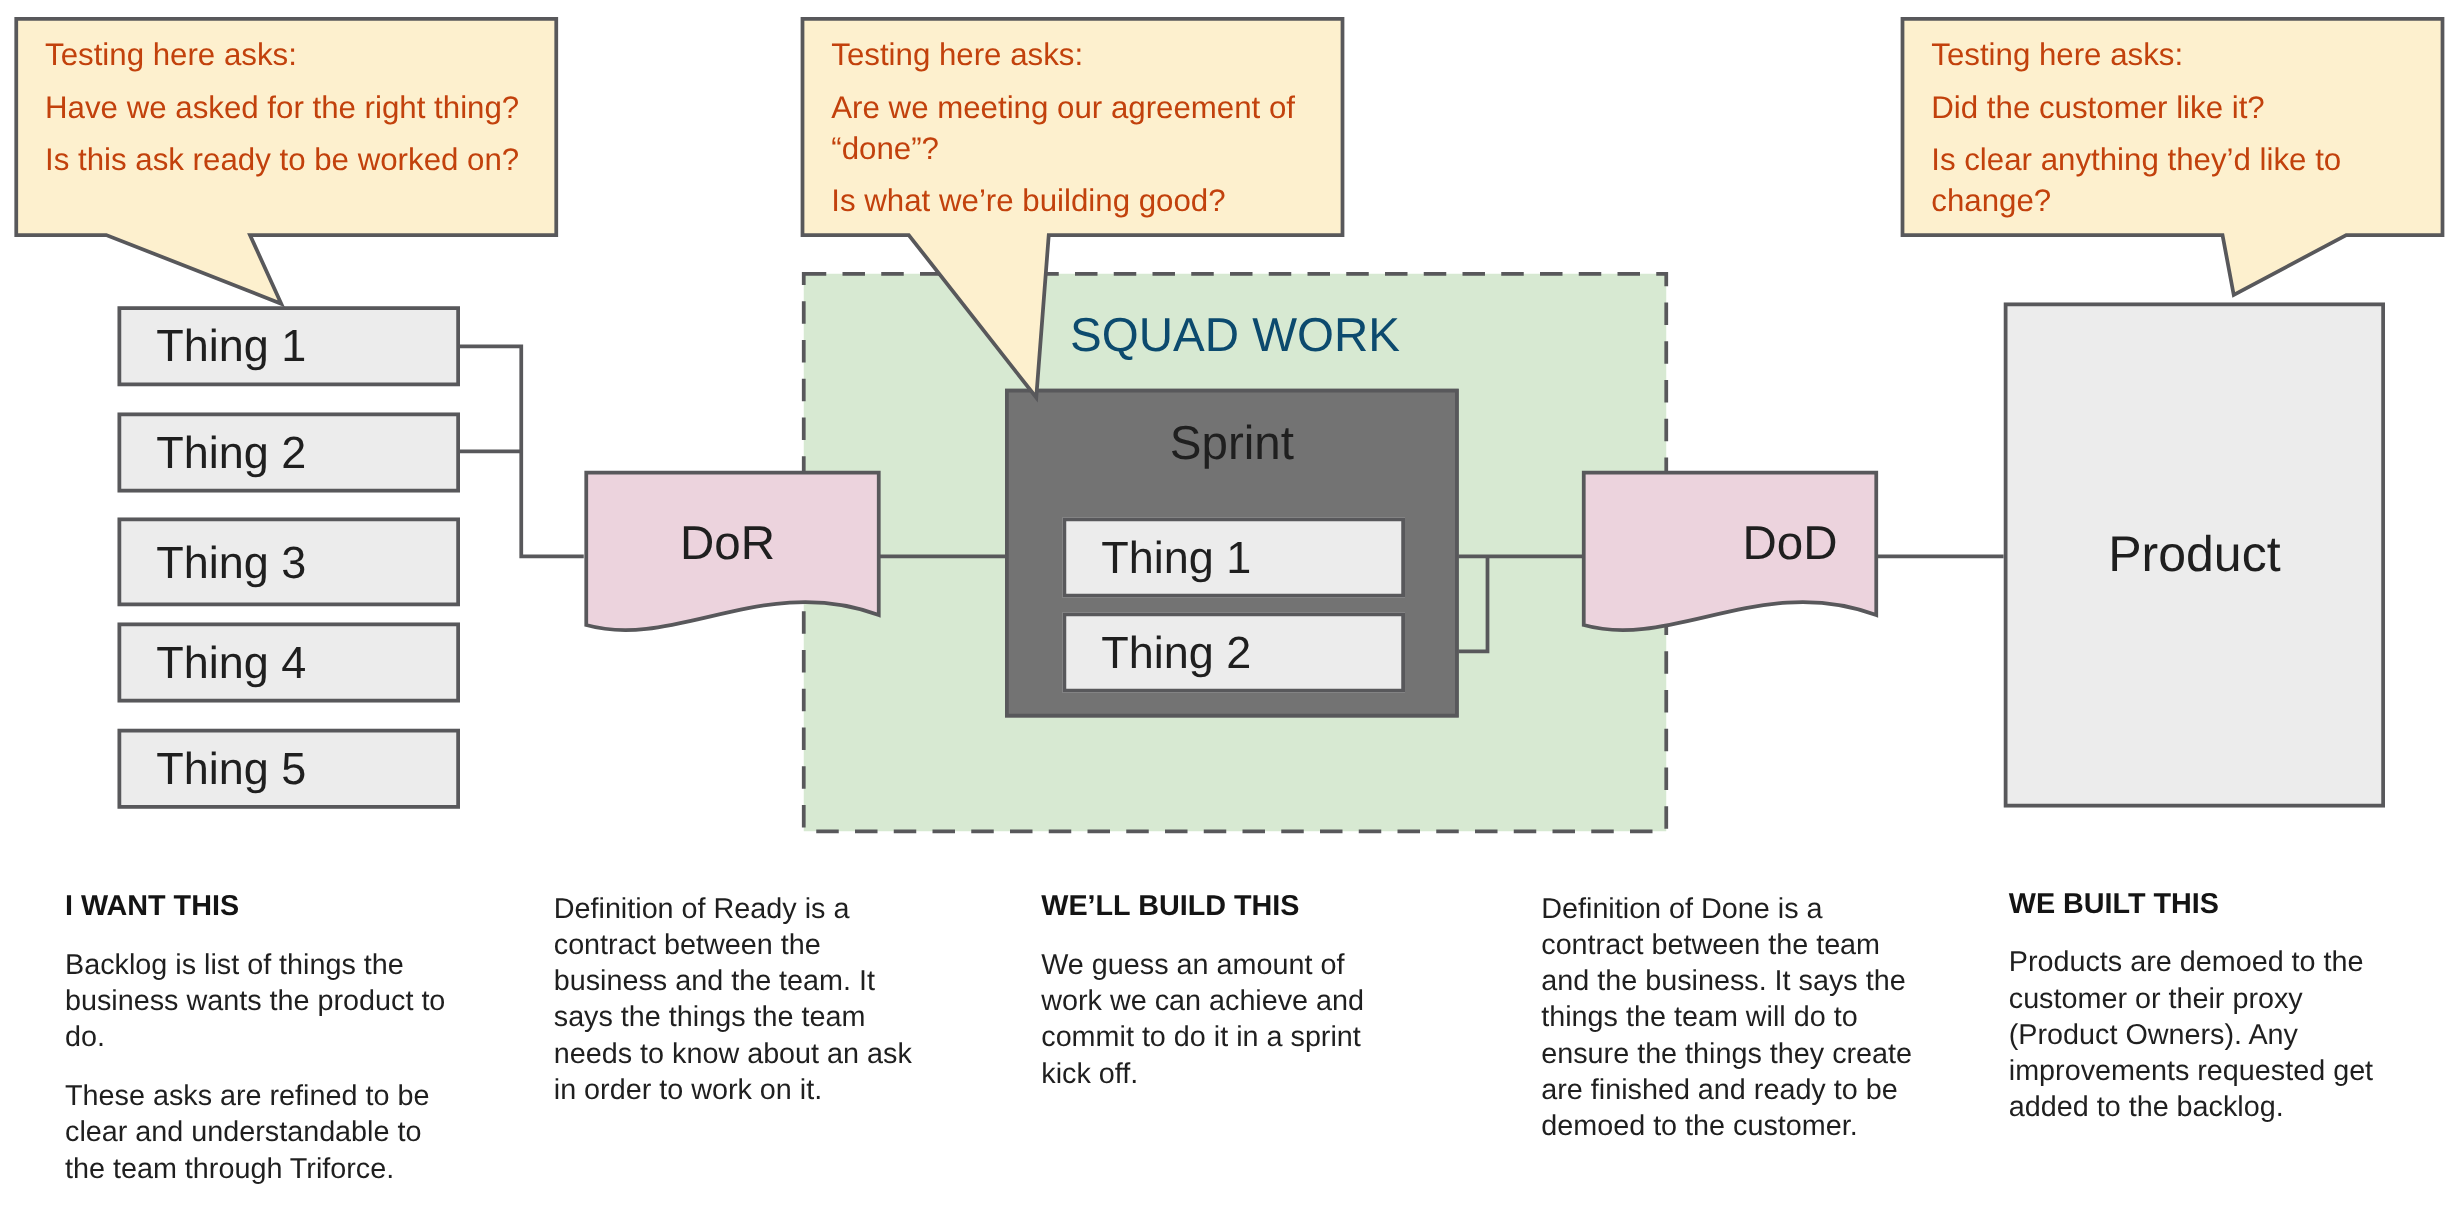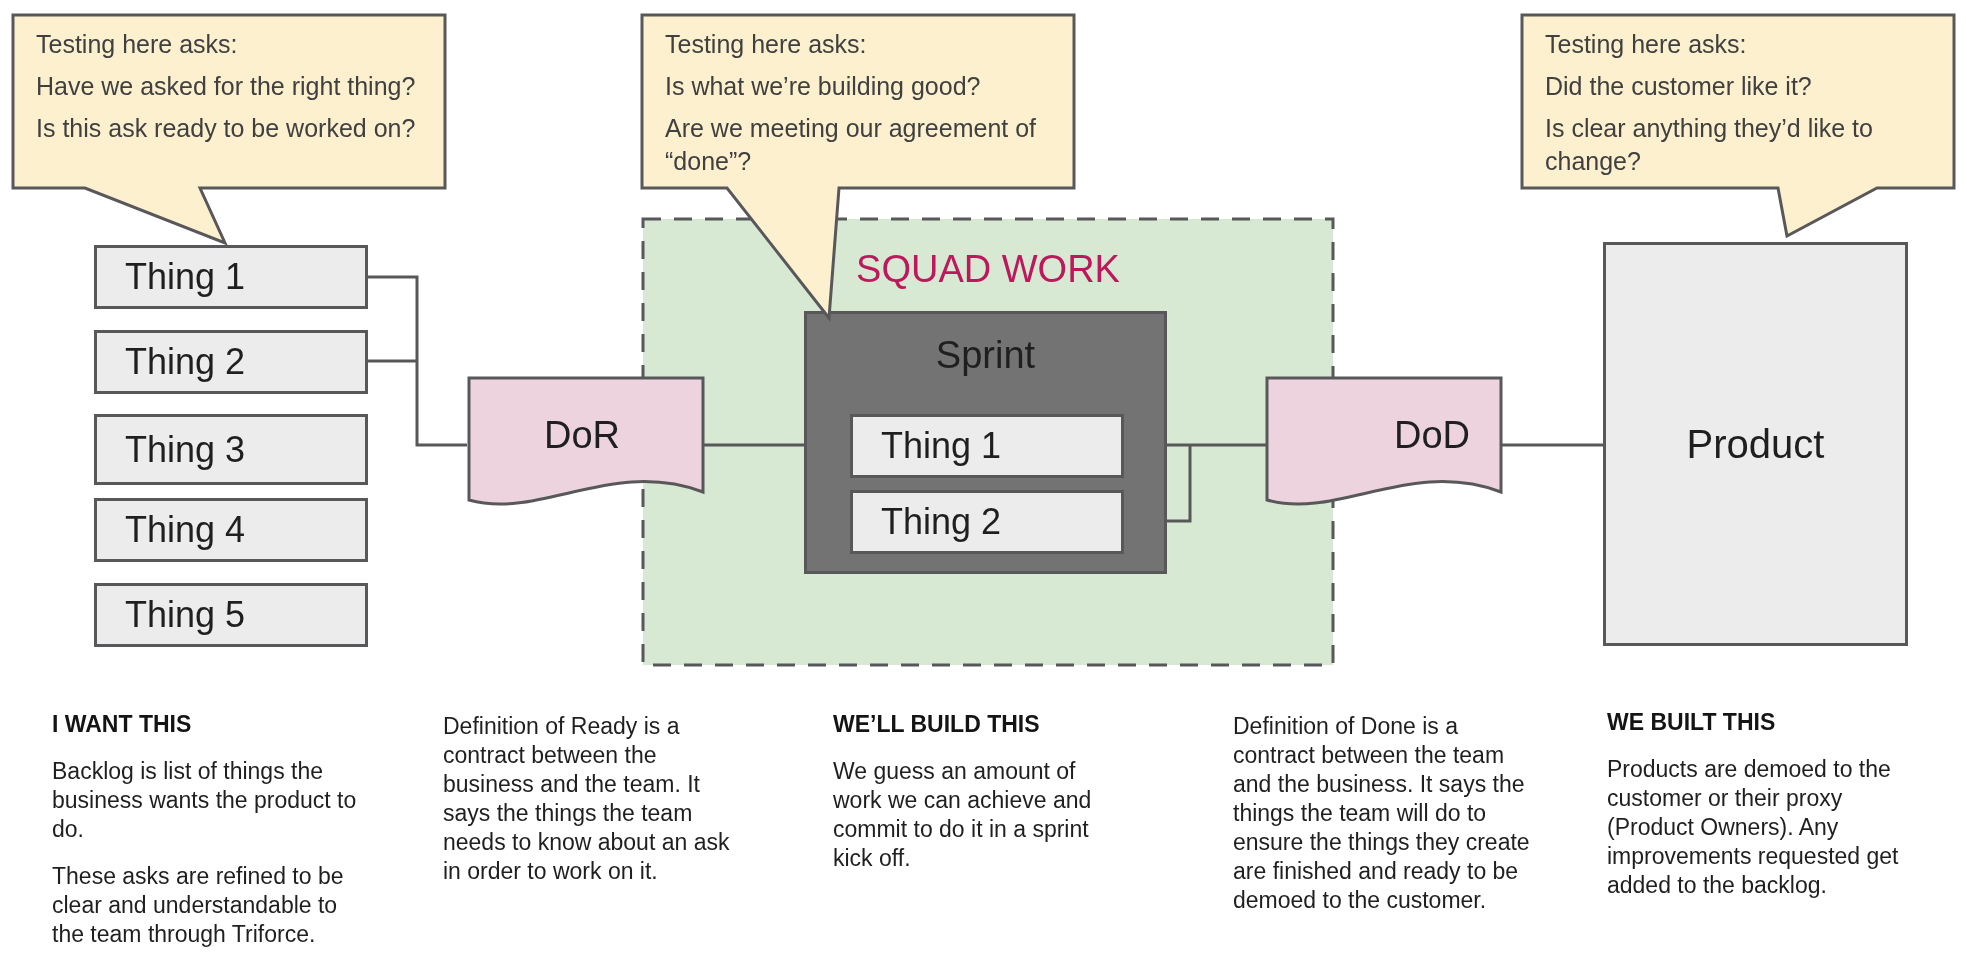--- a/index.html
+++ b/index.html
@@ -18,31 +18,31 @@
   }
   .box.padded{padding-left:28px;}
   .sprint{
     position:absolute;box-sizing:border-box;background:#737373;border:3px solid #58585b;
   }
   .sprint-title{
     position:absolute;left:0;top:20px;width:100%;text-align:center;
     font-size:38px;color:#1f1f1f;
   }
   .zone-title{
-    position:absolute;text-align:center;font-size:38px;color:#be185d;
+    position:absolute;text-align:center;font-size:38px;color:#0c4a6e;
   }
   .gate-label{
     position:absolute;display:flex;align-items:center;justify-content:center;
     font-size:38px;color:#1f1f1f;
   }
   .product-label{
     position:absolute;display:flex;align-items:center;justify-content:center;
     font-size:40px;color:#1f1f1f;
   }
-  .bubble-text{position:absolute;font-size:25px;line-height:33px;color:#404040;}
+  .bubble-text{position:absolute;font-size:25px;line-height:33px;color:#c2410c;}
   .bubble-text p{margin:9px 0 0 0;}
   .bubble-text .bt{margin:0;}
   .note{position:absolute;font-size:23px;line-height:29px;color:#1f1f1f;}
   .note h4{margin:0 0 18px 0;font-size:23px;line-height:29px;font-weight:bold;color:#141414;}
   .note p{margin:0 0 18px 0;}
 </style>
 </head>
 <body>
 
 <div class="stage">
@@ -102,22 +102,22 @@
     <path class="shape" d="M1522,15 H1954 V188 H1877 L1787,236 L1778,188 H1522 Z" fill="#fdf0ce"></path>
   </svg>
 
   <div class="bubble-text" style="left:36px;top:28px;width:392px;">
     <p class="bt">Testing here asks:</p>
     <p>Have we asked for the right thing?</p>
     <p>Is this ask ready to be worked on?</p>
   </div>
   <div class="bubble-text" style="left:665px;top:28px;width:392px;">
     <p class="bt">Testing here asks:</p>
+    <p>Are we meeting our agreement of “done”?</p>
     <p>Is what we’re building good?</p>
-    <p>Are we meeting our agreement of “done”?</p>
   </div>
   <div class="bubble-text" style="left:1545px;top:28px;width:392px;">
     <p class="bt">Testing here asks:</p>
     <p>Did the customer like it?</p>
     <p>Is clear anything they’d like to change?</p>
   </div>
 
   <div class="note" style="left:52px;top:710px;width:310px;">
     <h4>I WANT THIS</h4>
     <p>Backlog is list of things the business wants the product to do.</p>

